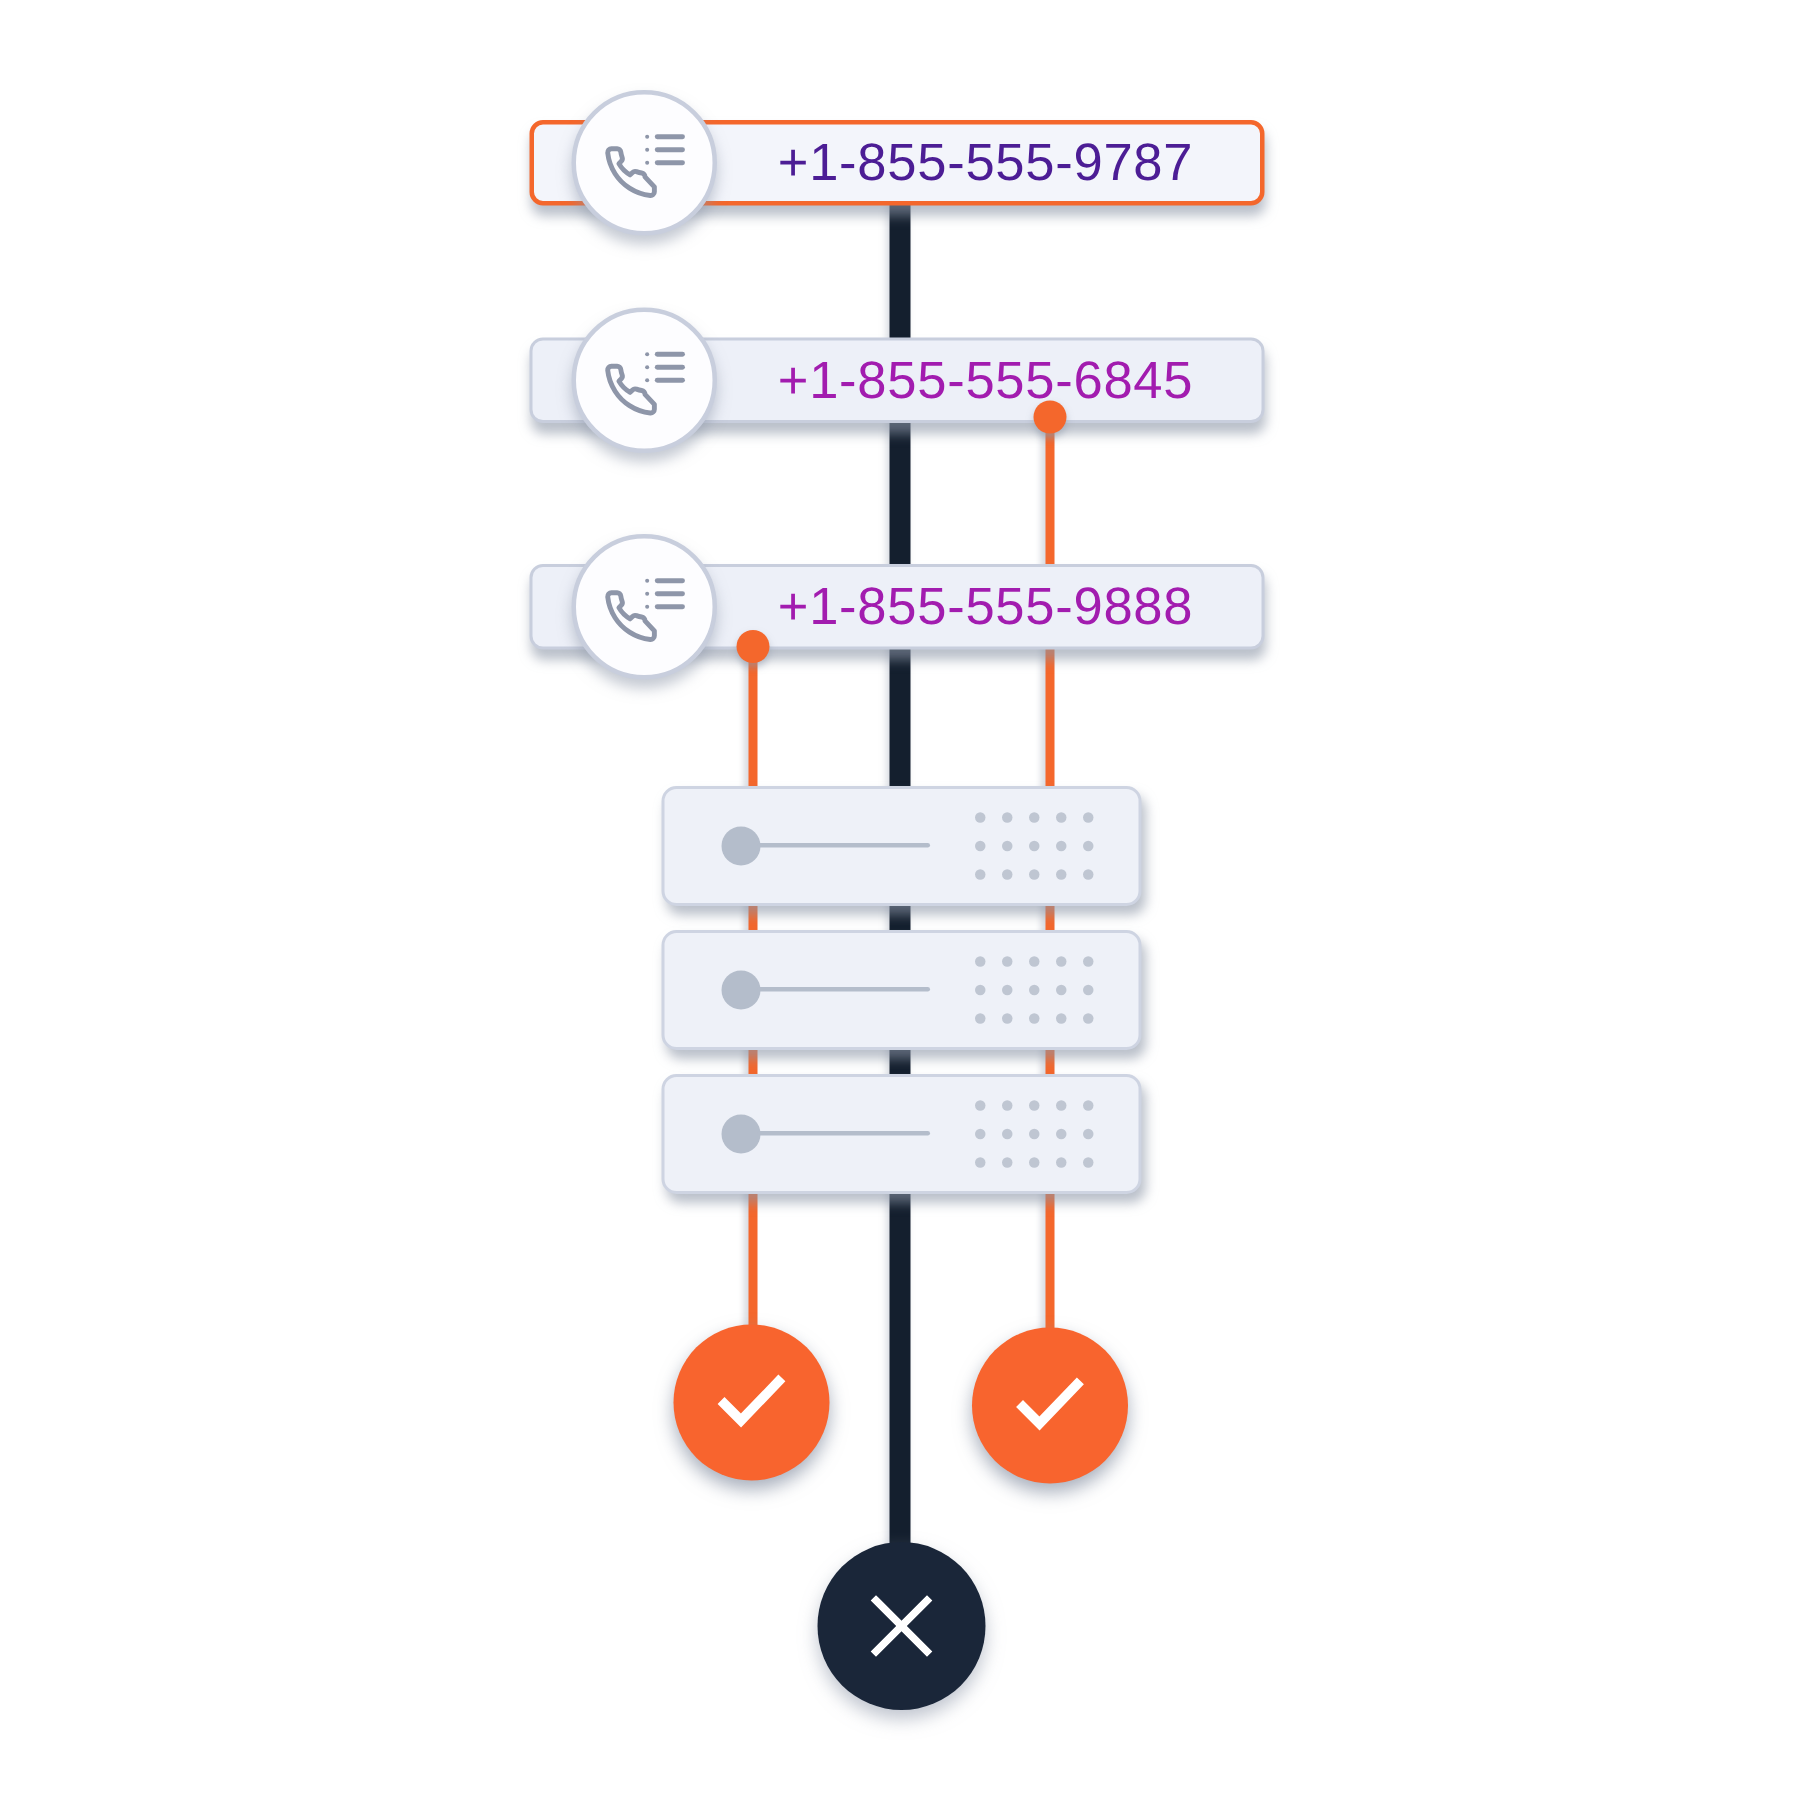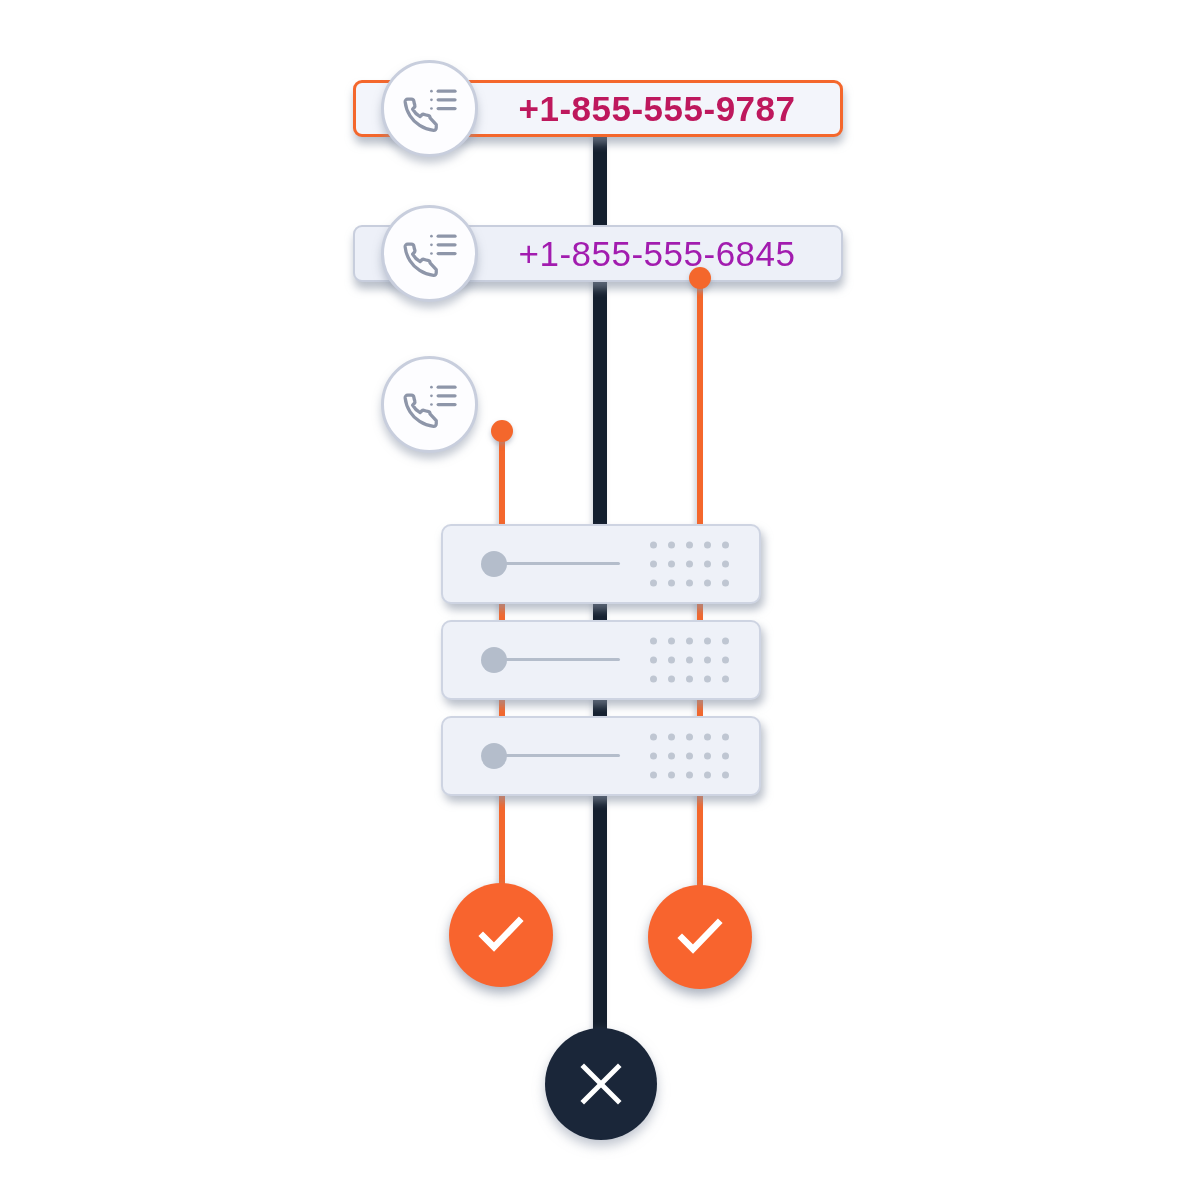--- a/index.html
+++ b/index.html
@@ -41,22 +41,21 @@
     background: #edf0f8; border: 2px solid #c8cedd; border-radius: 9px;
     box-sizing: border-box; z-index: 4;
     display: flex; align-items: center; justify-content: center;
     padding-left: 118px;
     font-size: 35px; letter-spacing: 0.5px; color: #a21caf;
     box-shadow: 1px 7px 8px rgba(140,150,167,0.6);
   }
   .pill.flagged {
     border: 3px solid #f4672c;
     background: #f3f5fb;
-    color: #be185d;
-    font-weight: bold;
+    color: #4c1d95;
   }
   .pill.p1 { top: 80px; }
   .pill.p2 { top: 225px; }
   .pill.p3 { top: 376px; }
 
   .icon-circle {
     position: absolute; left: 381px; width: 97px; height: 97px;
     border-radius: 50%; background: #fdfdff;
     border: 3px solid #c8cedd; box-sizing: border-box;
     display: flex; align-items: center; justify-content: center;
@@ -128,20 +127,23 @@
   <div class="vline vline-orange right"></div>
   <div class="vline vline-orange left"></div>
   <div class="node-dot right"></div>
   <div class="node-dot left"></div>
 
   <div class="pill flagged p1">
     <span>+1-855-555-9787</span>
   </div>
   <div class="pill p2">
     <span>+1-855-555-6845</span>
+  </div>
+  <div class="pill p3">
+    <span>+1-855-555-9888</span>
   </div>
 
   <div class="icon-circle i1">
     <svg width="58" height="50" viewBox="0 0 60 52" fill="none" stroke="#8e96a9" stroke-width="3.4" stroke-linecap="round" stroke-linejoin="round">
       <path d="M36.5 42.2v3.4a2.6 2.6 0 0 1-2.84 2.6 33 33 0 0 1-14.4-5.12 32.5 32.5 0 0 1-10-10 33 33 0 0 1-5.12-14.47A2.6 2.6 0 0 1 6.73 15.8h3.9a2.6 2.6 0 0 1 2.6 2.24c.16 1.25.47 2.47.9 3.65a2.6 2.6 0 0 1-.58 2.74l-1.65 1.65a20.8 20.8 0 0 0 7.8 7.8l1.65-1.65a2.6 2.6 0 0 1 2.74-.58c1.18.43 2.4.74 3.65.9a2.6 2.6 0 0 1 2.26 2.67z"></path>
       <circle cx="31.5" cy="7.5" r="1.4" fill="#8e96a9" stroke="none"></circle>
       <circle cx="31.5" cy="16.5" r="1.4" fill="#8e96a9" stroke="none"></circle>
       <circle cx="31.5" cy="25.5" r="1.4" fill="#8e96a9" stroke="none"></circle>
       <line x1="38.5" y1="7.5" x2="56" y2="7.5"></line>
       <line x1="38.5" y1="16.5" x2="56" y2="16.5"></line>

